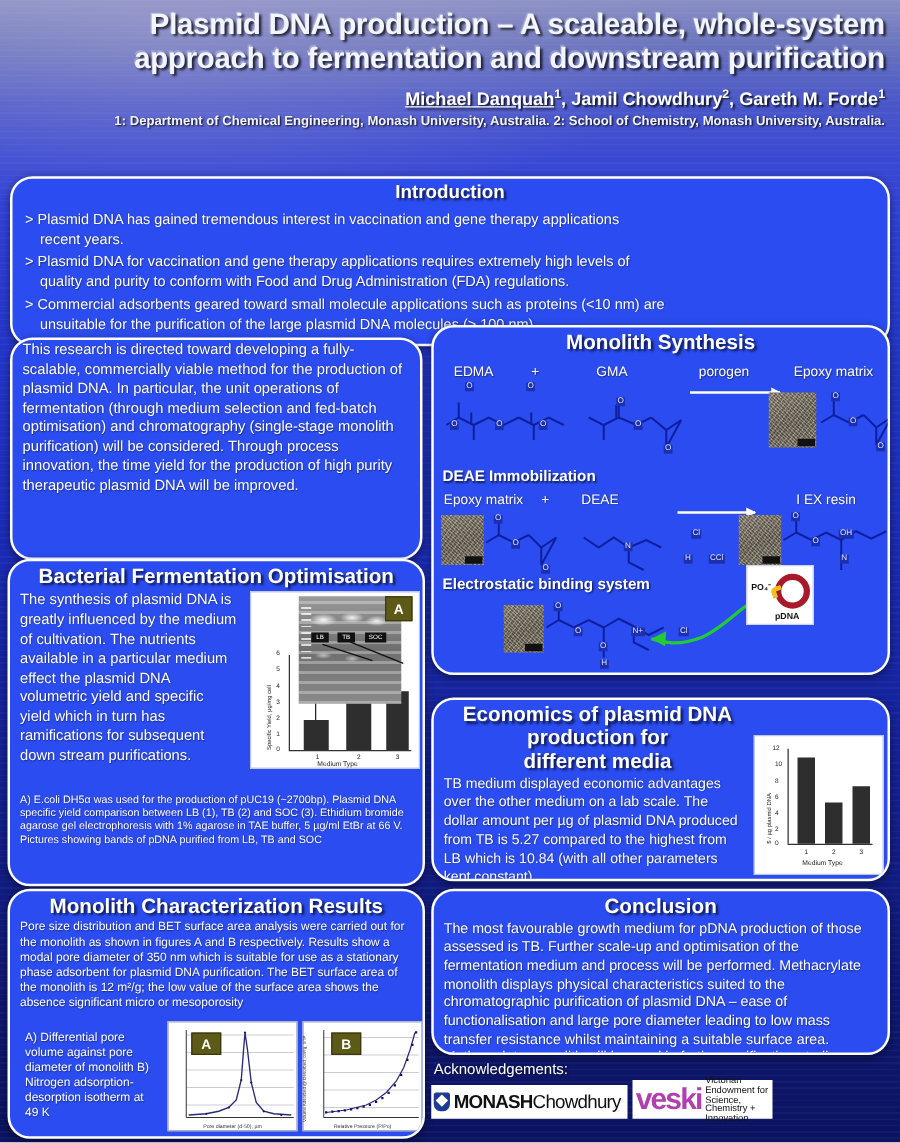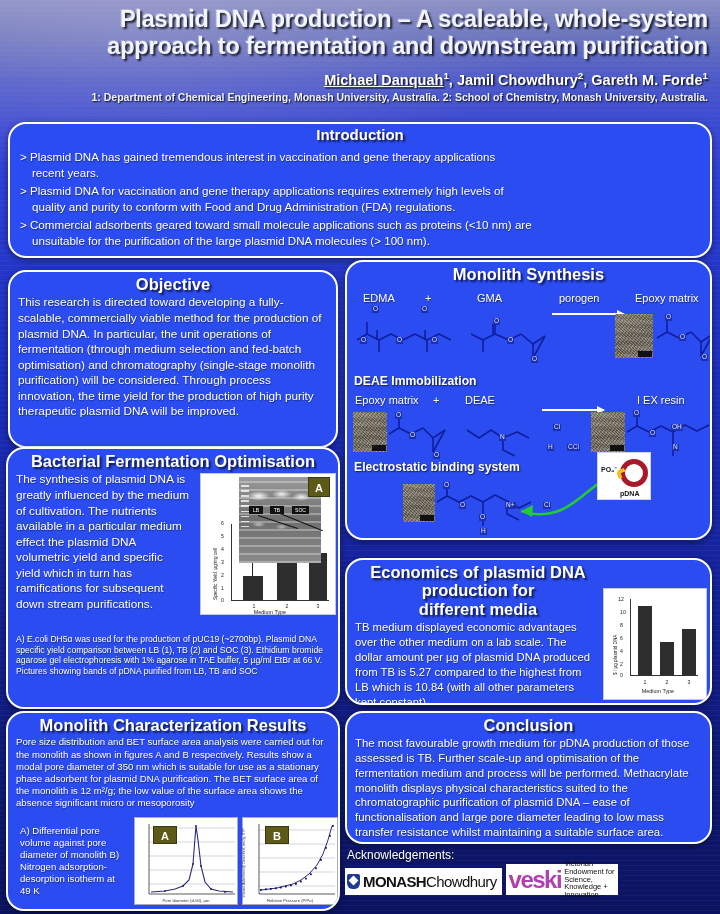--- a/index.html
+++ b/index.html
@@ -105,21 +105,21 @@
     color: #ffffff;
     font-size: 11.8px;
     line-height: 1.32;
     padding: 0 8px;
     text-shadow: 0.5px 0.5px 1px rgba(0,0,0,0.45);
   }
   .body-text.sm { font-size: 9.6px; line-height: 1.26; }
   .body-text.xs { font-size: 8.6px; line-height: 1.24; }
 
   
-  #panel-introduction { left: 8px;  top: 122px;  width: 704px; height: 136px; }
+  #panel-introduction { left: 8px;  top: 141px;  width: 704px; height: 136px; }
   #panel-objective    { left: 8px;  top: 270px;  width: 330px; height: 178px; }
   #panel-monolith     { left: 345px;top: 260px;  width: 367px; height: 280px; }
   #panel-fermentation { left: 6px;  top: 447px;  width: 334px; height: 262px; }
   #panel-economics    { left: 345px;top: 558px;  width: 367px; height: 147px; }
   #panel-characterization { left: 6px; top: 711px; width: 334px; height: 200px; }
   #panel-conclusion   { left: 345px;top: 711px;  width: 367px; height: 133px; }
 
   
   #intro-list { padding: 3px 14px 0 10px; }
   #intro-list .item {
@@ -392,21 +392,20 @@
         <div class="cont">quality and purity to conform with Food and Drug Administration (FDA) regulations.</div>
       </div>
       <div class="item">
         <div>&gt; Commercial adsorbents geared toward small molecule applications such as proteins (&lt;10 nm) are</div>
         <div class="cont">unsuitable for the purification of the large plasmid DNA molecules (&gt; 100 nm).</div>
       </div>
     </div>
   </section>
 
   <section class="panel" id="panel-objective">
-    <h2 class="panel-title big">Objective</h2>
     <div class="body-text">This research is directed toward developing a fully-scalable, commercially viable method for the production of plasmid DNA. In particular, the unit operations of fermentation (through medium selection and fed-batch optimisation) and chromatography (single-stage monolith purification) will be considered. Through process innovation, the time yield for the production of high purity therapeutic plasmid DNA will be improved.</div>
   </section>
 
   <section class="panel" id="panel-monolith">
     <h2 class="panel-title big">Monolith Synthesis</h2>
 
     <div class="chem-label" style="left:16px; top:30px;">EDMA</div>
     <div class="chem-label" style="left:78px; top:30px;">+</div>
     <div class="chem-label" style="left:130px;top:30px;">GMA</div>
     <div class="chem-label" style="left:212px;top:30px;">porogen</div>
@@ -686,20 +685,20 @@
       <div id="monash-logo">
         <span id="monash-shield"></span>
         <span id="monash-text"><b>MONASH</b><span>Chowdhury</span></span>
       </div>
       <div id="veski-block">
         <span id="veski-word">veski</span>
         <span id="veski-tag">
             <div>Victorian</div>
             <div>Endowment for</div>
             <div>Science,</div>
-            <div>Knowledge +</div>
+            <div>Chemistry +</div>
             <div>Innovation</div>
           </span>
       </div>
     </div>
   </div>
 
 </div>
 
 </body></html>

